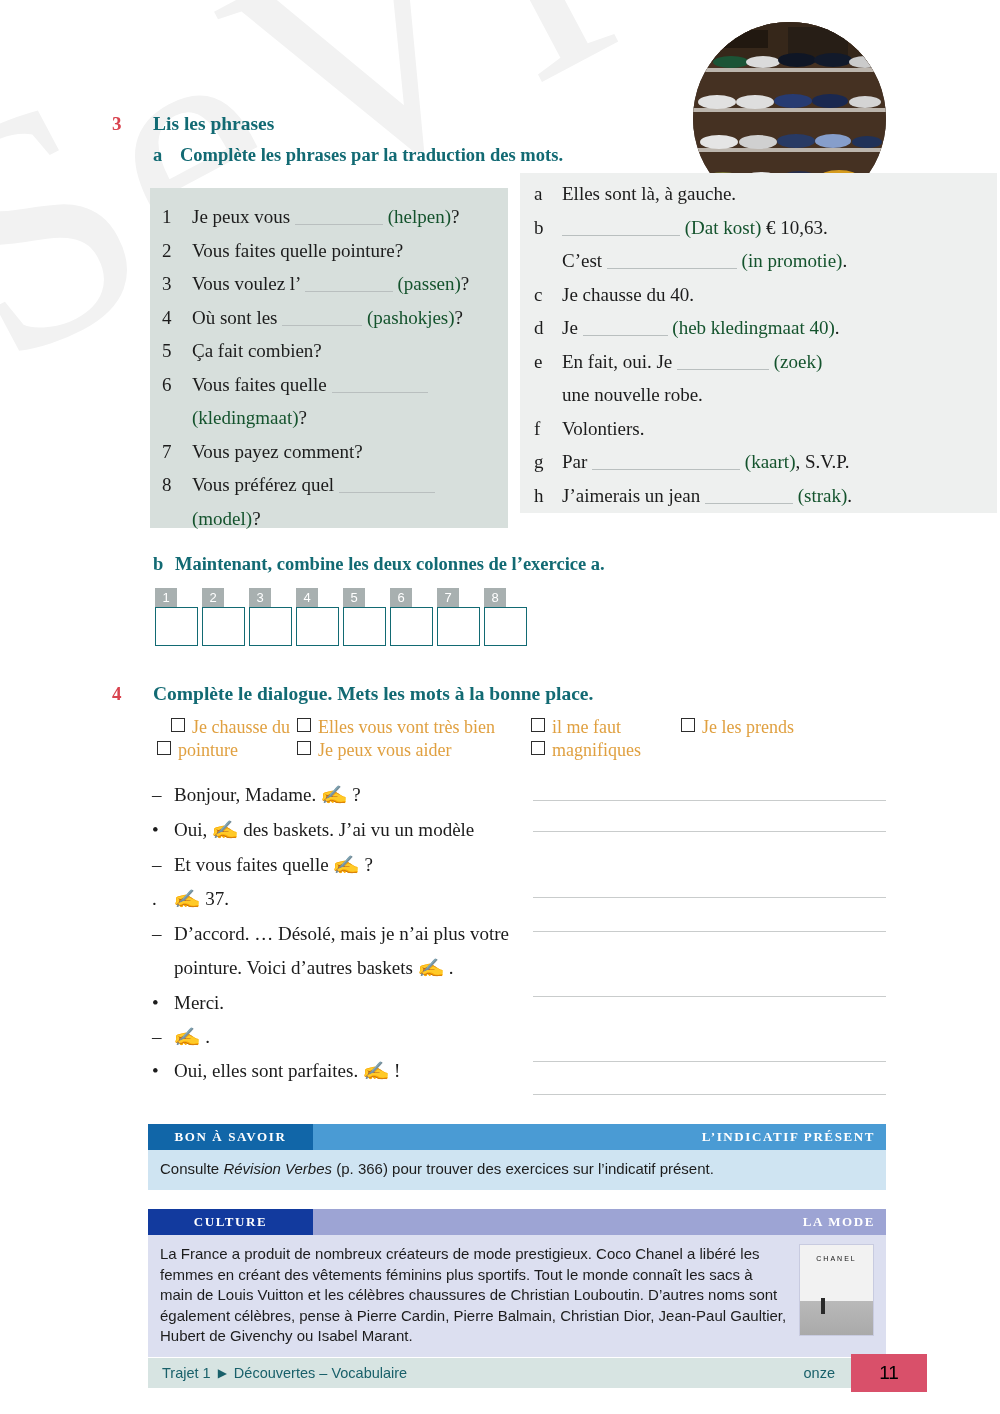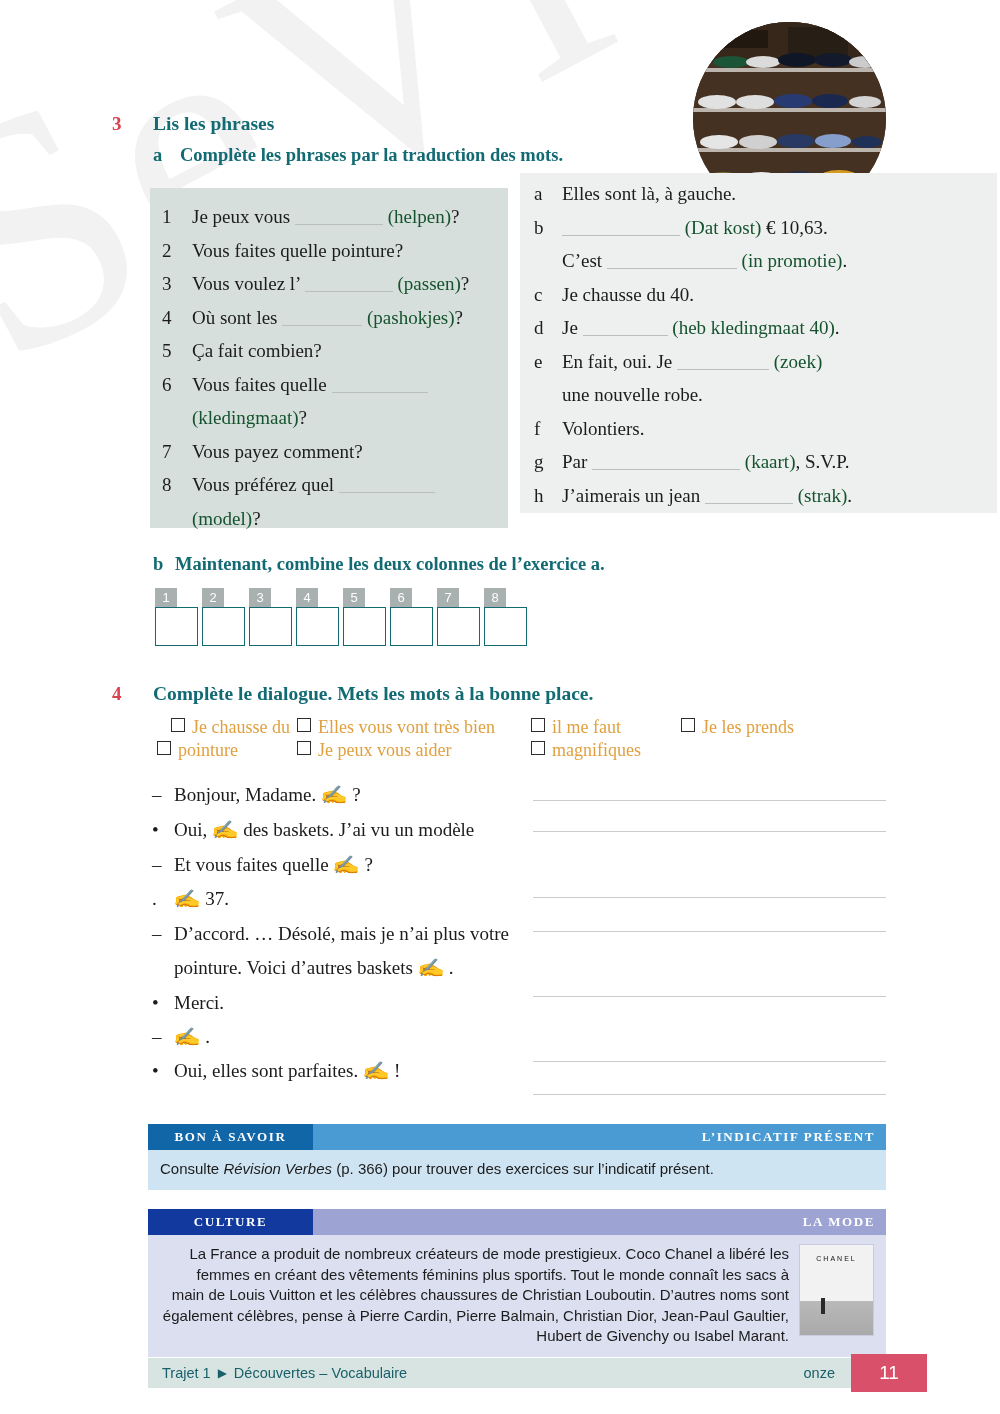--- a/index.html
+++ b/index.html
@@ -172,21 +172,21 @@
   }
 
   .bs .banner-tab{ width:165px; background:#1166a8; }
   .bs .banner-bar{ background:#4a9bd4; }
   .bs .banner-body{ background:#cfe4f2; }
 
   .cu .banner-tab{ width:165px; background:#123a9e; }
   .cu .banner-bar{ background:#9da4d4; }
   .cu .banner-body{ background:#dcdff0; display:flex; gap:10px; }
 
-  .cu-text{ flex:1;text-align:right; }
+  .cu-text{ flex:1; }
   .chanel-img{
     width:75px; height:92px;
     background:linear-gradient(#f2f2f2 0%, #f2f2f2 62%, #b9b9b9 62%, #a9a9a9 100%);
     position:relative; flex:none;
     box-shadow:0 0 0 1px #c8cbe0 inset;
   }
   .chanel-word{
     position:absolute; top:5px; left:0; right:0;
     text-align:center;
     font-family:"Liberation Sans", sans-serif;
@@ -207,21 +207,21 @@
     flex:1; height:30px; background:#d7e4e2;
     display:flex; align-items:center; justify-content:space-between;
     padding:0 16px 0 14px; box-sizing:border-box;
     font-family:"Liberation Sans", sans-serif;
     font-size:14.5px; color:#19606a;
   }
   .footer-left{ display:flex; align-items:center; gap:7px; }
   .tri{ color:#19606a; font-size:12px; }
   .footer-page{
     width:76px; height:38px; background:#d9506a;
-    color:#ffffff;
+    color:#000000;
     display:flex; align-items:center; justify-content:center;
     font-family:"Liberation Sans", sans-serif;
     font-size:19px;
   }
 </style>
 </head>
 <body>
 
 <div class="watermark">PSeVI</div>
 

